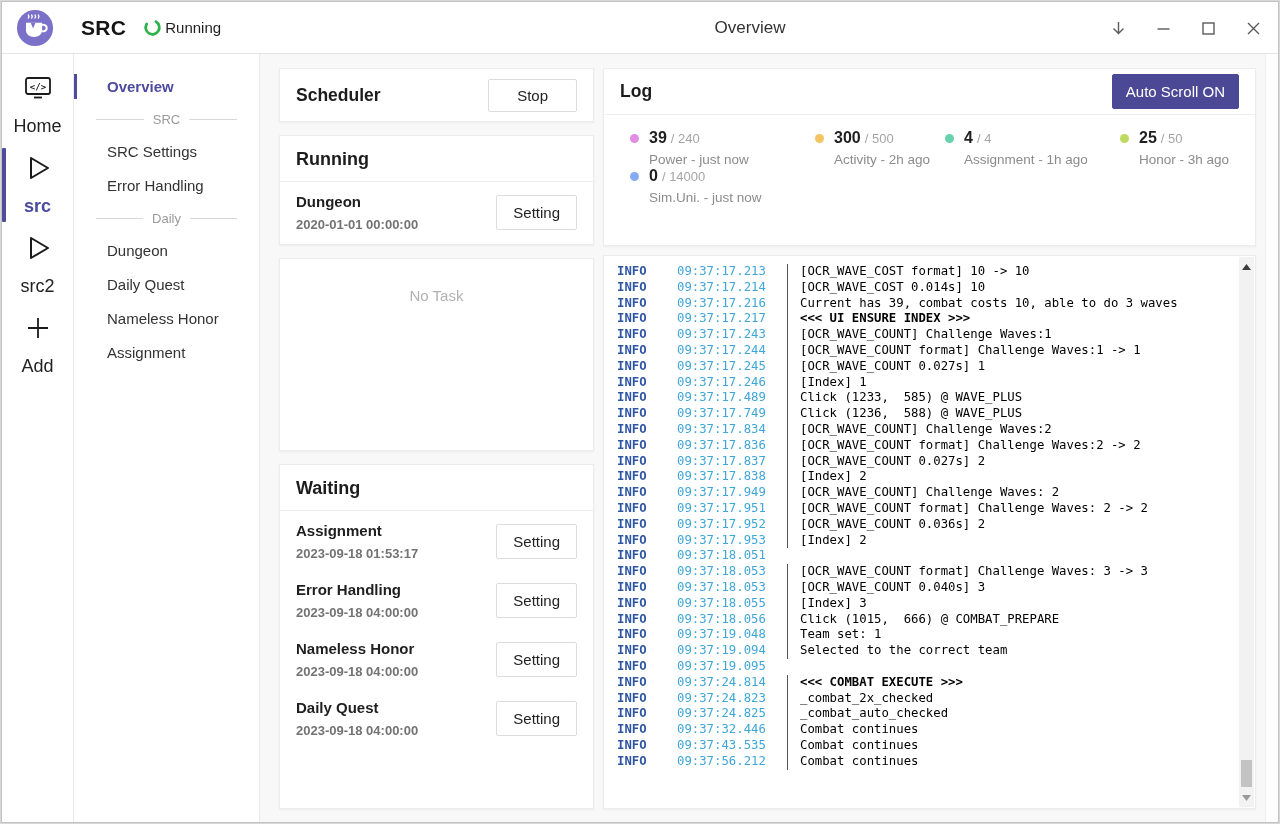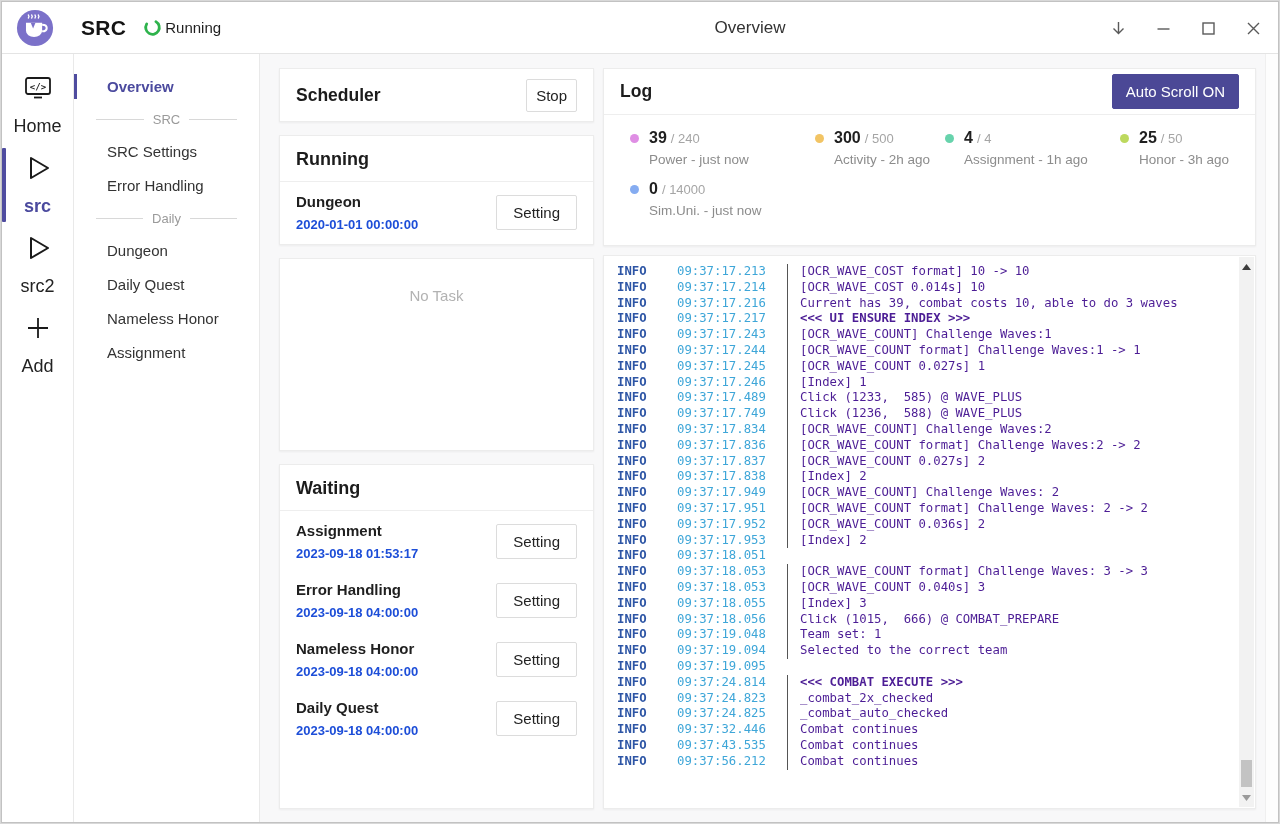--- a/index.html
+++ b/index.html
@@ -44,51 +44,51 @@
   .col-left { width:315px; display:flex; flex-direction:column; gap:13px; }
   .col-right { flex:1; display:flex; flex-direction:column; gap:9px; }
 
   .card-header { padding:13px 16px 11px; font-size:18px; font-weight:600; color:#1c1c1c; border-bottom:1px solid #eee; }
 
   .btn { background:#fff; border:1px solid #dcdcdc; border-radius:2px; font-size:15px; color:#222; padding:8px 16px; cursor:pointer; font-family:inherit; }
 
   
   .scheduler { height:54px; display:flex; align-items:center; justify-content:space-between; padding:0 16px; }
   .scheduler-title { font-size:17.5px; font-weight:600; color:#1c1c1c; }
-  .btn-stop { padding:7px 9px; }
+  .btn-stop { padding:7px 28px; }
 
   
   .task-row { display:flex; align-items:center; justify-content:space-between; padding:11px 16px 9px; }
   .task-name { font-size:15px; font-weight:700; color:#1f1f1f; }
-  .task-time { font-size:13px; font-weight:600; color:#1d4ed8; margin-top:7px; }
+  .task-time { font-size:13px; font-weight:600; color:#737373; margin-top:7px; }
 
   .card-running { height:110px; }
   .card-pending { height:193px; }
   .empty-label { text-align:center; color:#b2b2b2; font-size:15px; padding-top:28px; }
   .card-waiting { flex:1; overflow:hidden; }
 
   
   .card-log { height:178px; }
   .log-header { height:46px; display:flex; align-items:center; justify-content:space-between; padding:0 16px; border-bottom:1px solid #eee; }
   .log-title { font-size:17.5px; font-weight:600; color:#1c1c1c; }
   .btn-autoscroll { background:#4b4896; border:1px solid #4b4896; color:#fff; border-radius:2px; font-size:15px; padding:8px 13px; cursor:pointer; font-family:inherit; }
-  .stats { padding:14px 16px 12px 26px; display:grid; grid-template-columns:185px 130px 175px 1fr; row-gap:13px; }
+  .stats { padding:14px 16px 12px 26px; display:grid; grid-template-columns:185px 130px 175px 1fr; }
   .stat-top { display:flex; align-items:center; }
   .stat-dot { width:9px; height:9px; border-radius:50%; margin-right:10px; flex:0 0 auto; }
   .stat-value { font-size:16px; font-weight:700; color:#1f1f1f; }
   .stat-total { font-size:13px; color:#a5a5a5; margin-left:4px; }
   .stat-label { font-size:13.5px; color:#8c8c8c; margin:5px 0 0 19px; }
 
   
   .log-output { flex:1; position:relative; overflow:hidden; }
   .log-lines { position:absolute; left:0; top:8px; right:18px; bottom:8px; overflow:hidden; font-family:"DejaVu Sans Mono",monospace; }
   .log-line { display:flex; height:15.8px; line-height:15.9px; font-size:12.3px; white-space:pre; }
   .log-level { width:73px; padding-left:13px; color:#2d55a5; font-weight:700; flex:0 0 auto; }
   .log-time  { width:110px; color:#3ea6d8; flex:0 0 auto; }
-  .log-msg   { border-left:1px solid #555; padding-left:12px; color:#4c1d95; }
+  .log-msg   { border-left:1px solid #555; padding-left:12px; color:#000000; }
   .log-line.bold .log-msg { font-weight:700; }
 
   
   .scrollbar { position:absolute; top:1px; right:1px; bottom:1px; width:15px; background:#f2f2f2; }
   .sb-arrow { position:absolute; left:0; width:15px; height:15px; display:flex; align-items:center; justify-content:center; cursor:pointer; }
   .sb-up { top:2px; } .sb-down { bottom:2px; }
   .sb-thumb { position:absolute; left:2px; width:11px; height:27px; bottom:20px; background:#c3c3c3; cursor:pointer; }
 </style>
 </head>
 <body>

